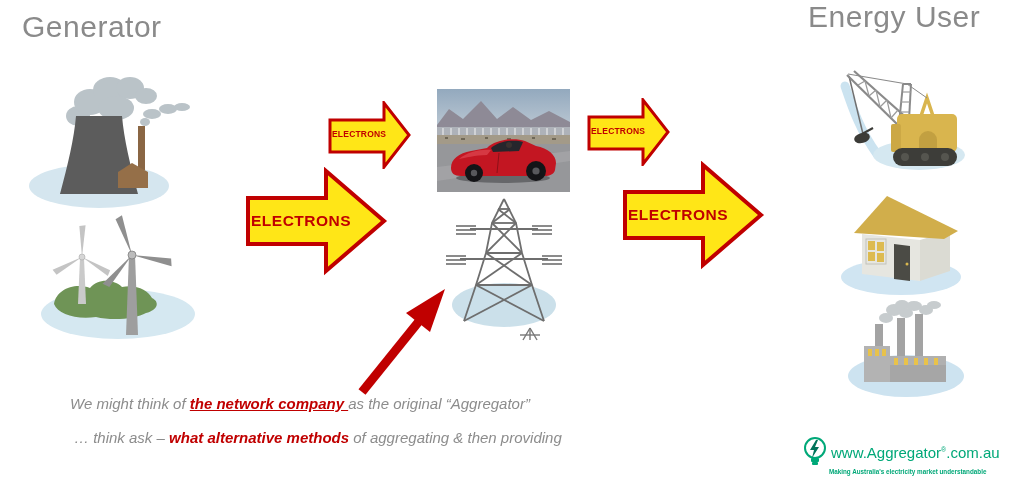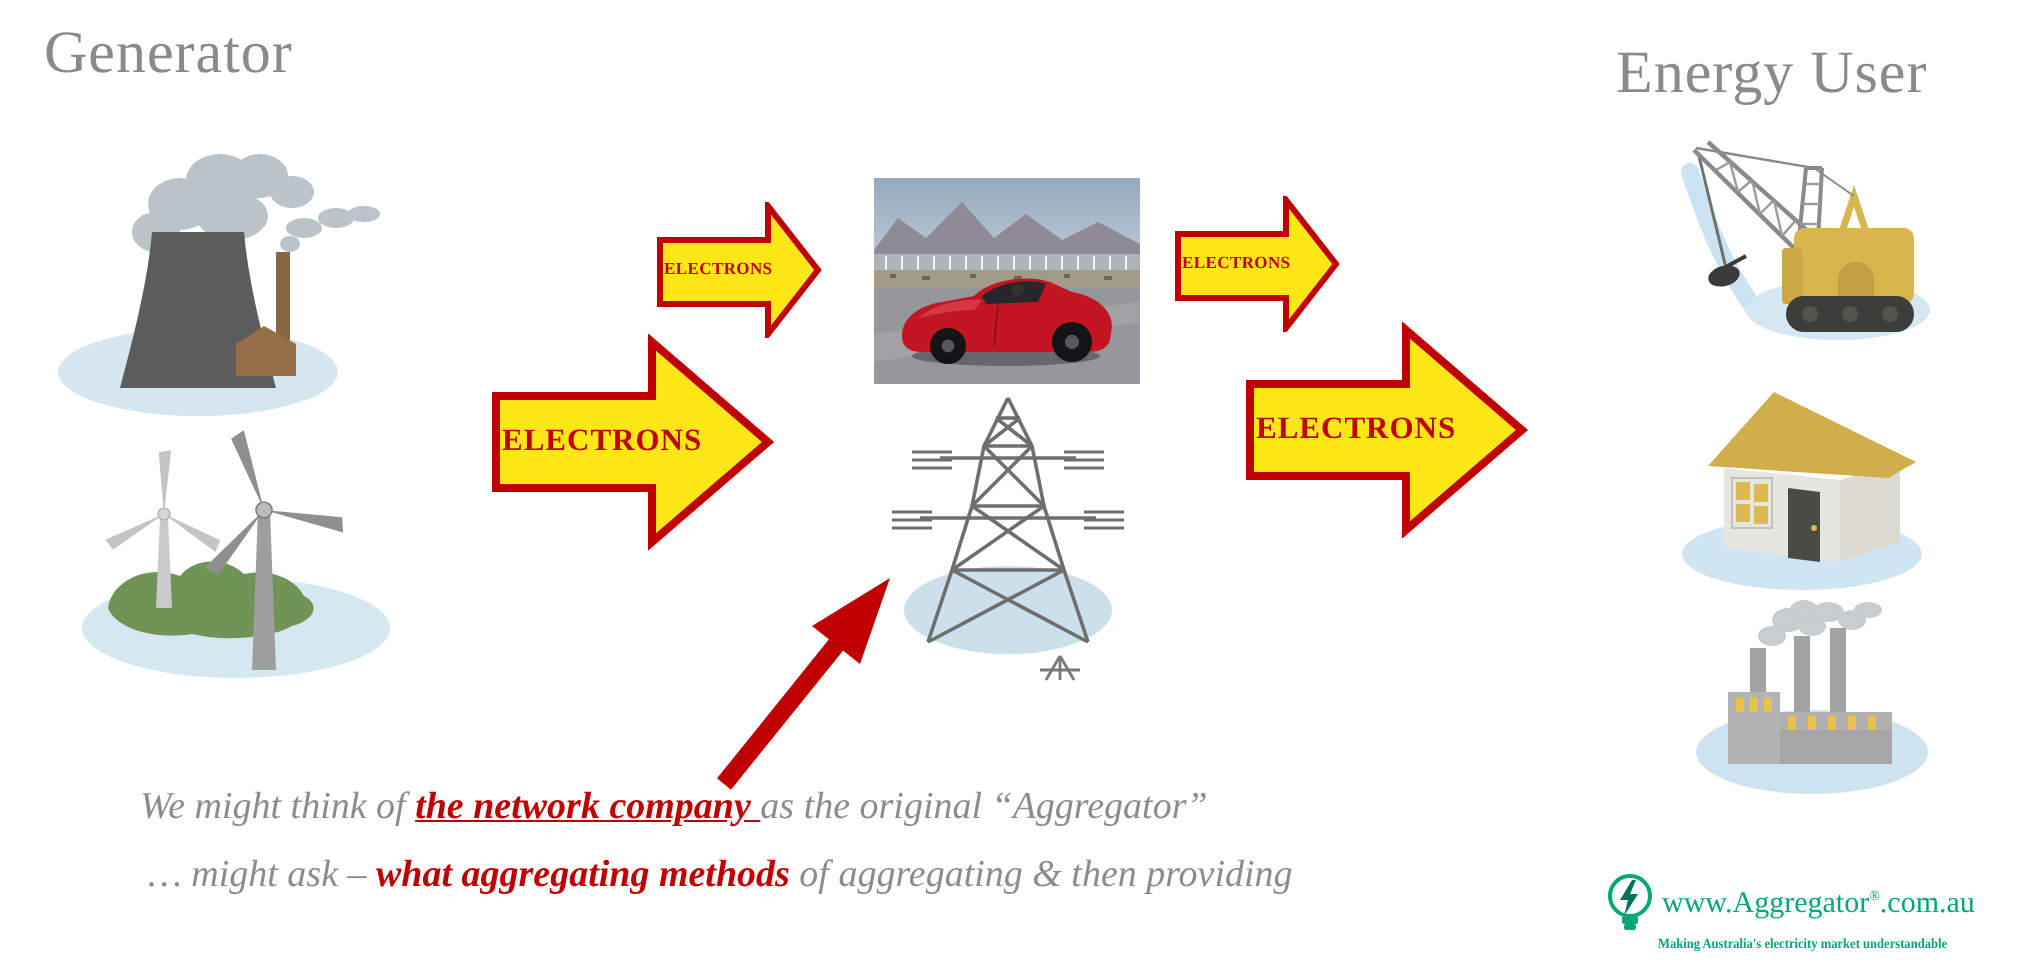--- a/index.html
+++ b/index.html
@@ -1,42 +1,42 @@
 <!DOCTYPE html>
 <html><head>
 <meta charset="utf-8">
 <style>
   html,body{margin:0;padding:0;background:#ffffff;}
   #canvas{
     position:relative;width:1016px;height:487px;background:#ffffff;
-    overflow:hidden;font-family:Liberation Serif, serif;
+    overflow:hidden;font-family:Liberation Sans, sans-serif;
   }
   .abs{position:absolute;}
   .title{font-size:30px;color:#8A8A8A;letter-spacing:0.5px;}
   .arrow-label{position:absolute;color:#C00000;font-weight:bold;text-align:center;white-space:nowrap;}
   .arrow-label.small{font-size:8.5px;letter-spacing:0.2px;}
   .arrow-label.large{font-size:15.5px;letter-spacing:0.5px;}
-  .caption{color:#8C8C8C;font-style:italic;font-size:19px;line-height:24px;white-space:nowrap;}
+  .caption{color:#8C8C8C;font-style:italic;font-size:15px;line-height:24px;white-space:nowrap;}
   .caption .hl{color:#C00000;font-weight:bold;}
   .caption .hl.u{text-decoration:underline;}
   .cap-line{position:absolute;}
   .logo-row{display:flex;align-items:center;gap:4px;}
   .logo-text{color:#00A878;font-size:15px;white-space:nowrap;}
   .logo-text sup{font-size:7px;vertical-align:super;}
   .logo-tagline{color:#00A878;font-size:7px;font-weight:bold;white-space:nowrap;
     transform:scaleX(0.9);transform-origin:left;margin-top:1px;margin-left:26px;}
   svg{display:block;}
 </style>
 </head>
 <body>
 
 <div id="canvas">
 
   <div class="abs title" style="left:22px;top:10px;">Generator</div>
-  <div class="abs title" style="left:808px;top:20px;">Energy User</div>
+  <div class="abs title" style="left:808px;top:0;">Energy User</div>
 
   <div class="abs" style="left:18px;top:64px;">
     <svg width="195" height="150" viewBox="0 0 195 150">
       <ellipse cx="81" cy="122" rx="70" ry="22" fill="#D5E6EF"></ellipse>
       <g fill="#BAC3C8">
         <ellipse cx="60" cy="52" rx="12" ry="10"></ellipse>
         <ellipse cx="72" cy="38" rx="16" ry="13"></ellipse>
         <ellipse cx="92" cy="26" rx="17" ry="13"></ellipse>
         <ellipse cx="112" cy="24" rx="14" ry="11"></ellipse>
         <ellipse cx="128" cy="32" rx="11" ry="8"></ellipse>
@@ -301,21 +301,21 @@
     <svg width="112" height="115" viewBox="0 0 112 115">
       <line x1="14" y1="108" x2="72" y2="36" stroke="#C00000" stroke-width="9"></line>
       <polygon points="97,5 58,29 82,48" fill="#C00000"></polygon>
     </svg>
   </div>
 
   <div class="abs cap-line caption" style="left:70px;top:392px;">
     <span>We might think of </span><span class="hl u">the network company </span><span>as the original “Aggregator”</span>
   </div>
   <div class="abs cap-line caption" style="left:74px;top:426px;">
-    <span>… might ask – </span><span class="hl">what aggregating methods</span><span> of aggregating &amp; then providing</span>
+    <span>… think ask – </span><span class="hl">what alternative methods</span><span> of aggregating &amp; then providing</span>
   </div>
 
   <div class="abs" style="left:803px;top:437px;">
     <div class="logo-row">
       <svg width="24" height="30" viewBox="0 0 24 30">
         <circle cx="12" cy="11" r="10" fill="#ffffff" stroke="#00A878" stroke-width="2"></circle>
         <polygon points="13,3 7,13 11,13 9,21 16,10 12,10 15,3" fill="#00735A"></polygon>
         <rect x="8" y="21" width="8" height="4" rx="1" fill="#00A878"></rect>
         <rect x="9" y="25" width="6" height="3" rx="1" fill="#00A878"></rect>
       </svg>

